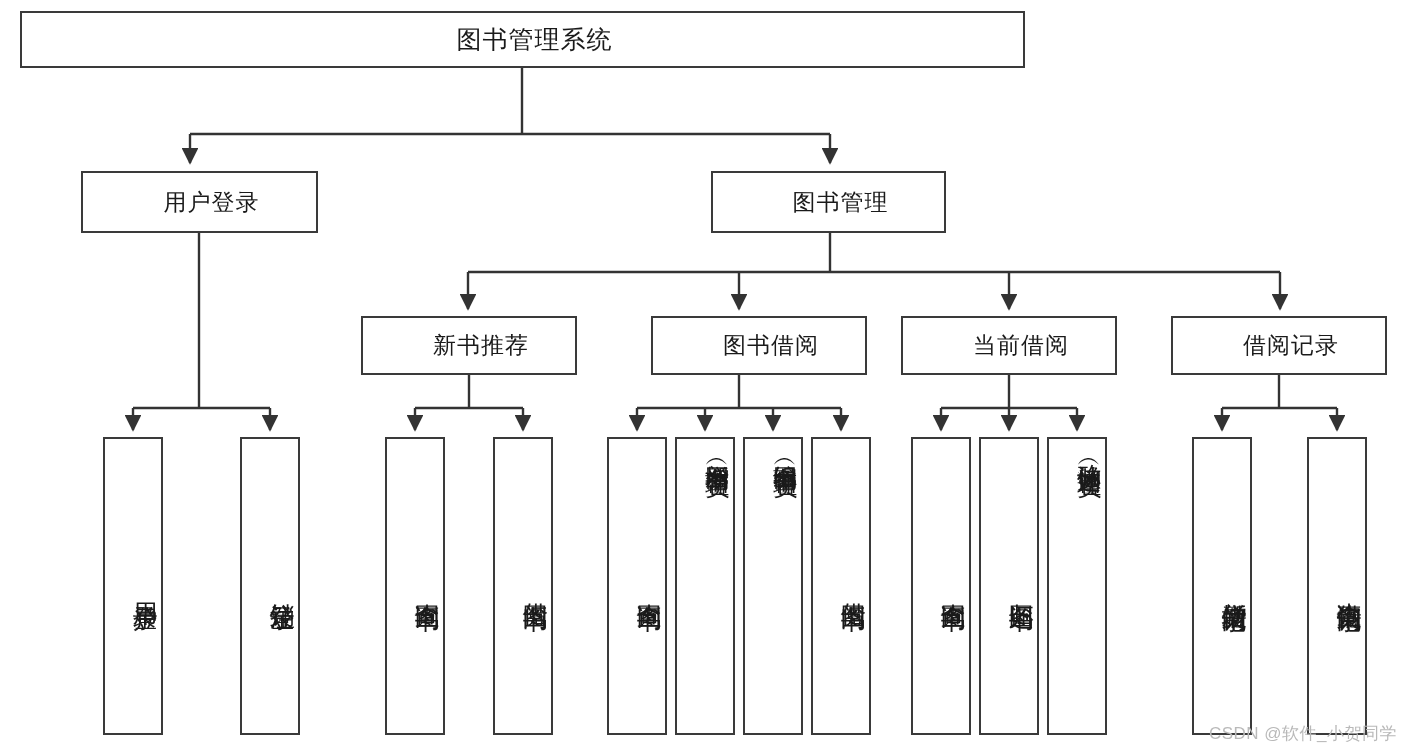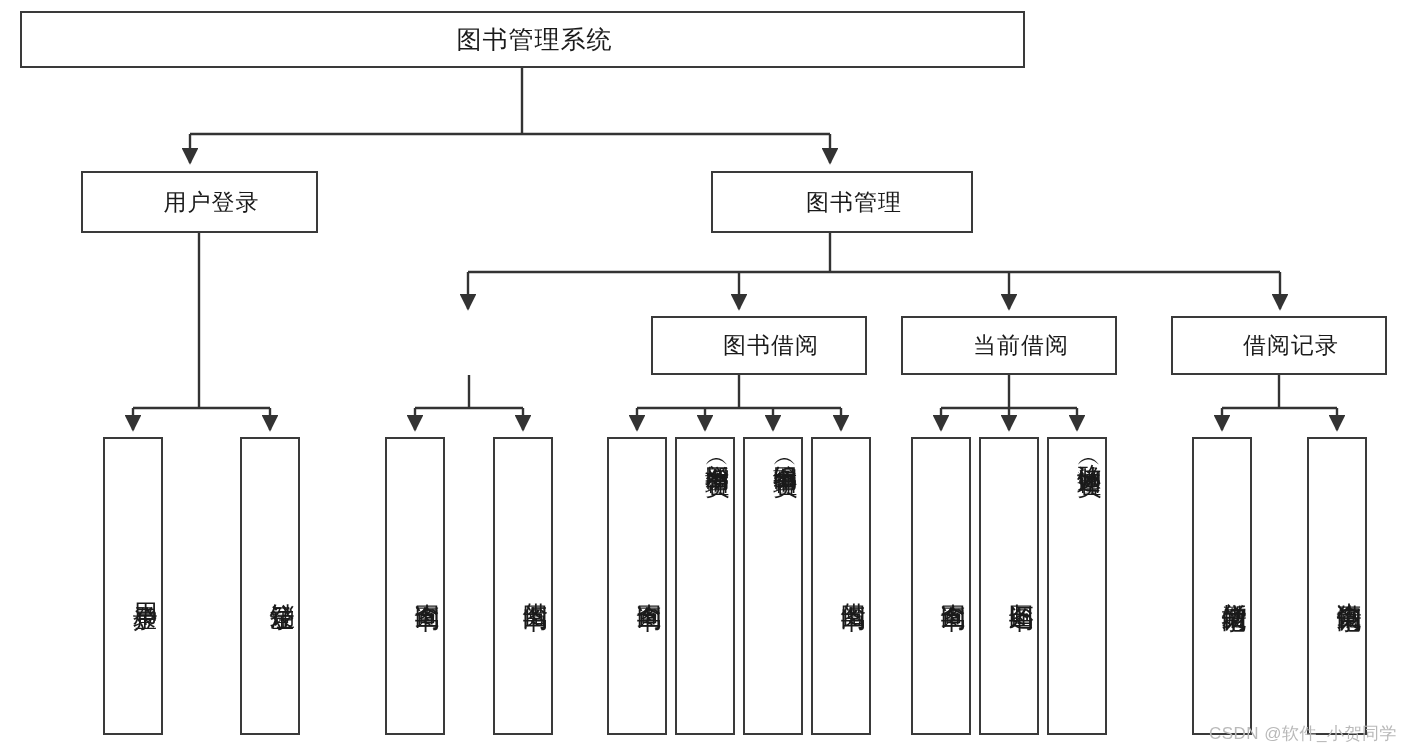--- a/index.html
+++ b/index.html
@@ -141,24 +141,27 @@
     </g>
   </svg>
 
   <div class="node h root" style="left:20px; top:11px; width:1005px; height:57px;">
     <span class="label">图书管理系统</span>
   </div>
 
   <div class="node h" style="left:81px; top:171px; width:237px; height:62px;">
     <span class="label">用户登录</span>
   </div>
-  <div class="node h" style="left:711px; top:171px; width:262px; height:62px;">
+  <div class="node h" style="left:711px; top:171px; width:235px; height:62px;">
     <span class="label">图书管理</span>
   </div>
 
+  <div class="node h" style="left:361px; top:316px; width:216px; height:59px;">
+    <span class="label">新书推荐</span>
+  </div>
   <div class="node h" style="left:631px; top:316px; width:216px; height:59px;margin-left:20px;">
     <span class="label">图书借阅</span>
   </div>
   <div class="node h" style="left:901px; top:316px; width:216px; height:59px;">
     <span class="label">当前借阅</span>
   </div>
   <div class="node h" style="left:1171px; top:316px; width:216px; height:59px;">
     <span class="label">借阅记录</span>
   </div>
 

